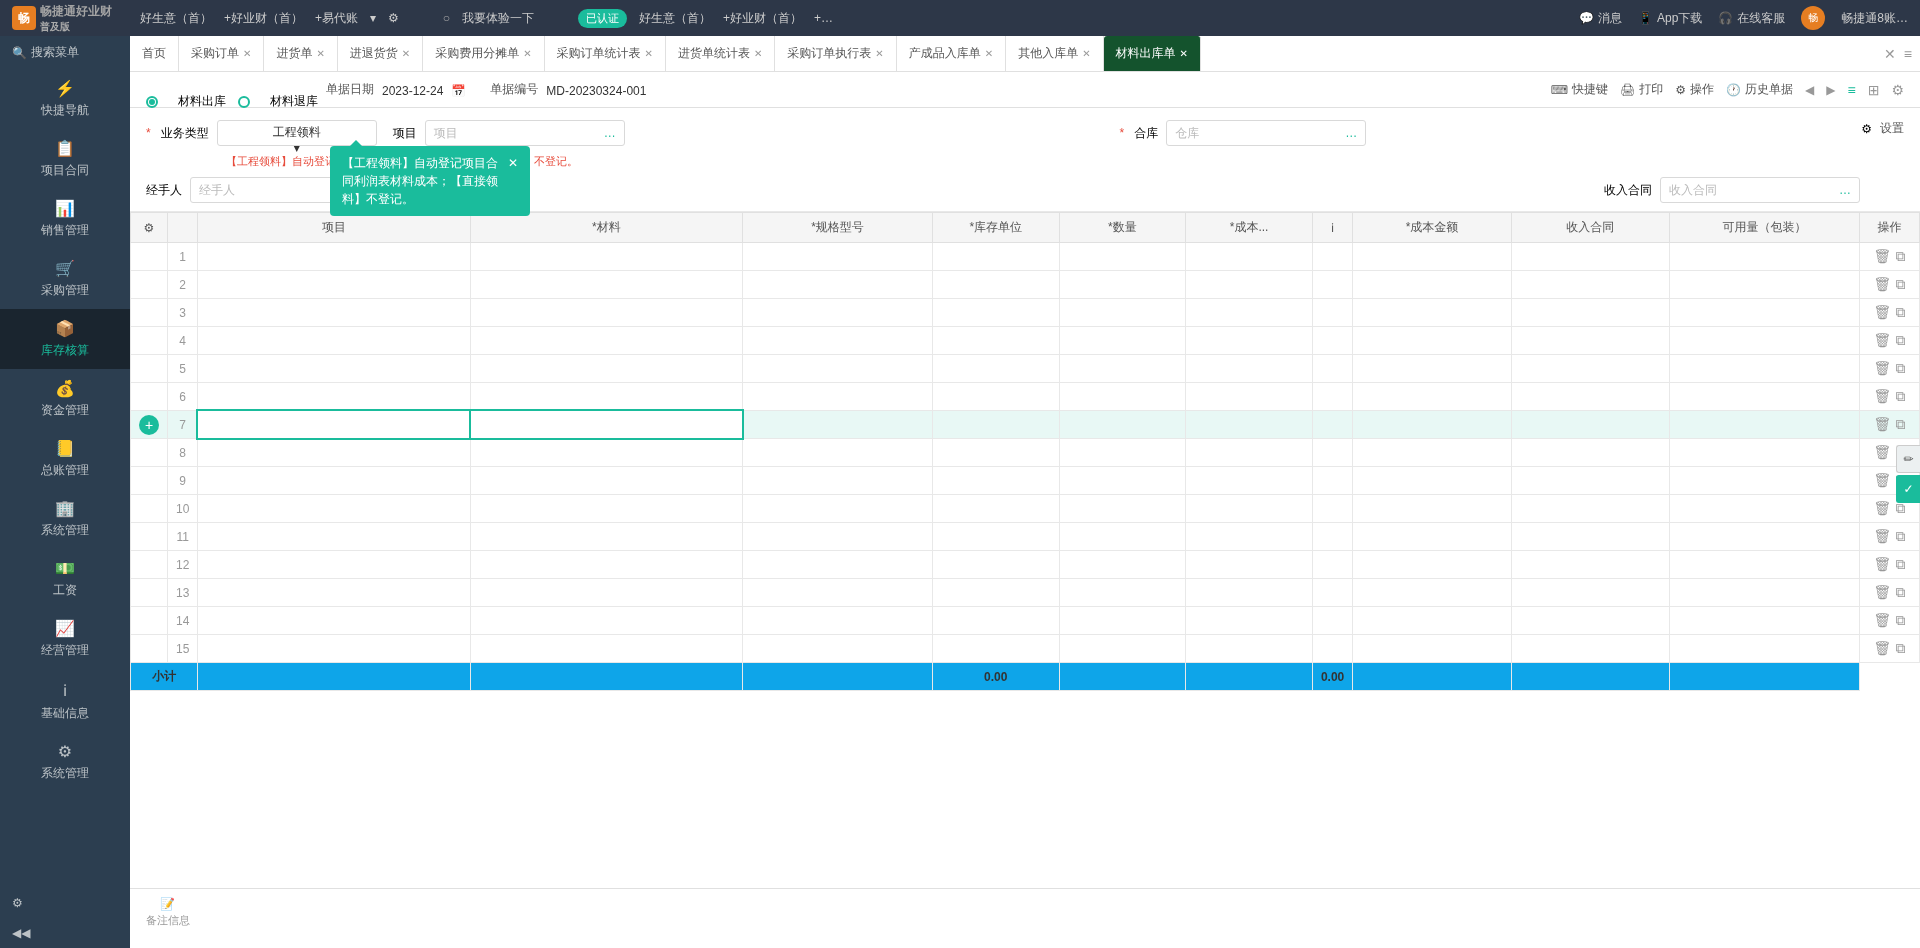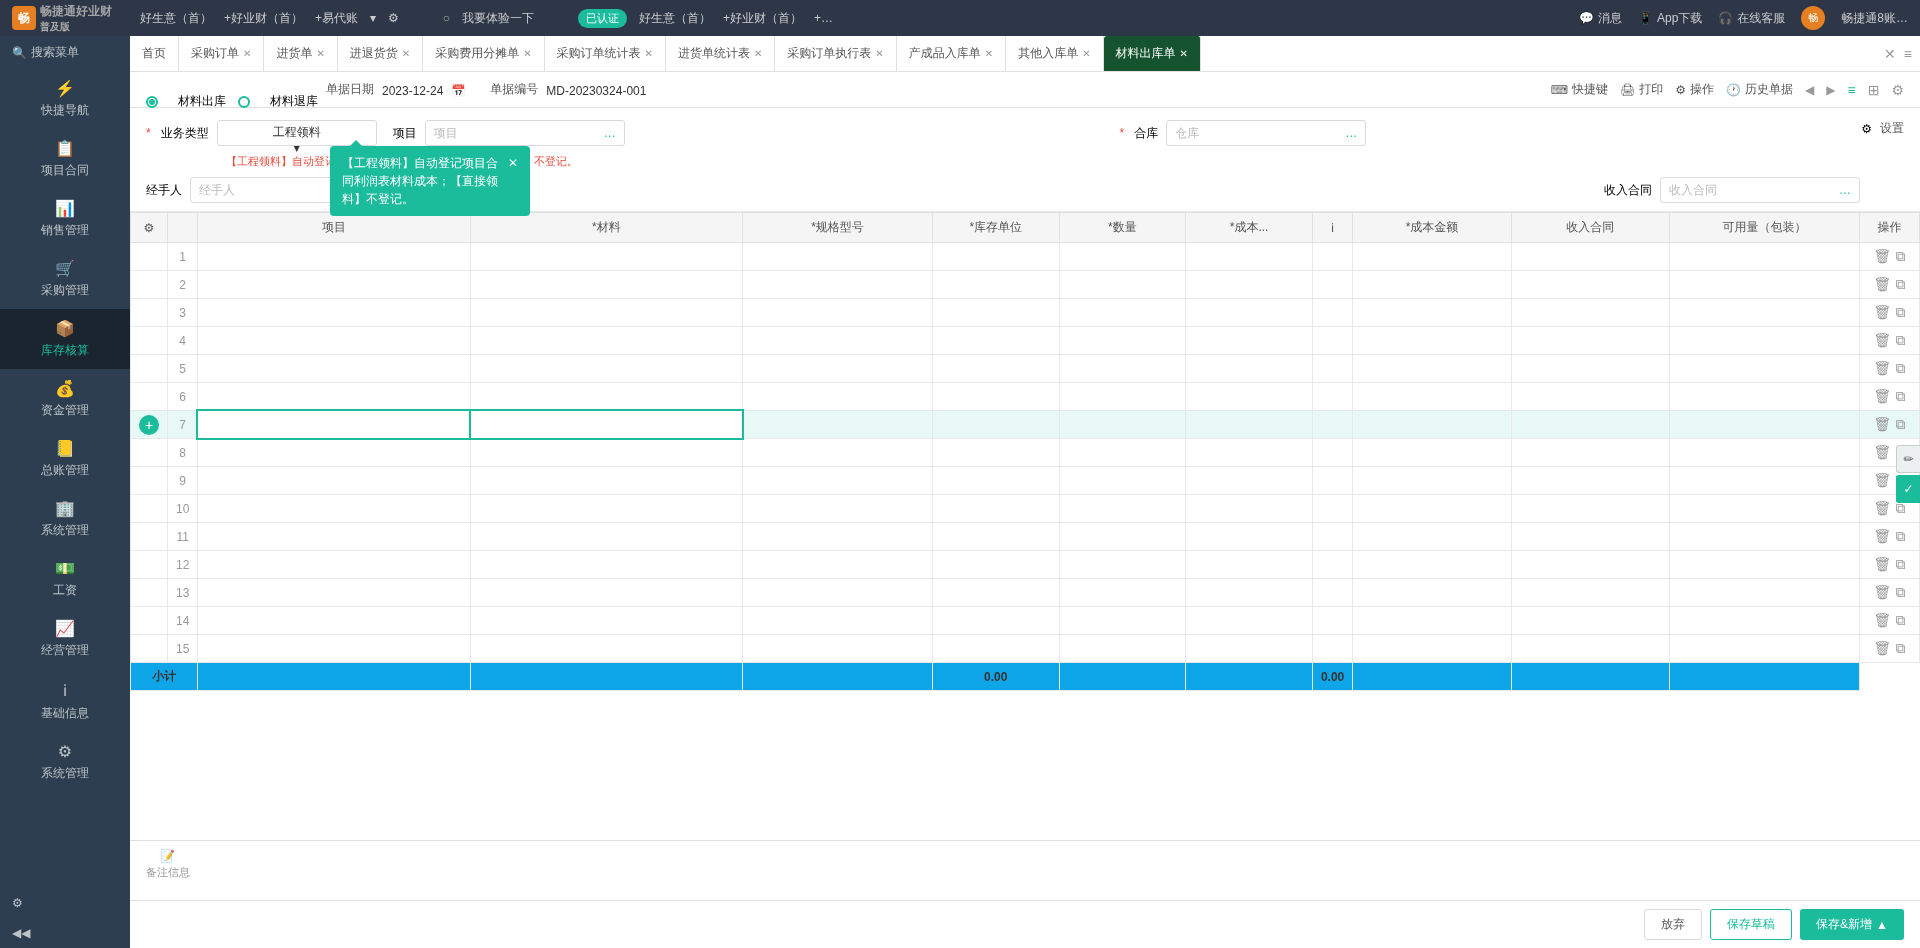--- a/index.html
+++ b/index.html
@@ -1302,28 +1302,20 @@
       </table>
     </div>
 
     <div class="notes-area">
       <div class="notes-icon">
         <span>📝</span>
         <span class="notes-label">备注信息</span>
       </div>
     </div>
 
-    <div class="bottom-bar">
-      <button class="btn-default">放弃</button>
-      <button class="btn-draft">保存草稿</button>
-      <button class="btn-primary">
-        <span>保存&amp;新增</span>
-        <span>▲</span>
-      </button>
-    </div>
 
   </div>
 </div>
 
 <div class="right-float">
   <div class="rf-btn">✏</div>
   <div class="rf-btn green">✓</div>
 </div>
 
 </body></html>

